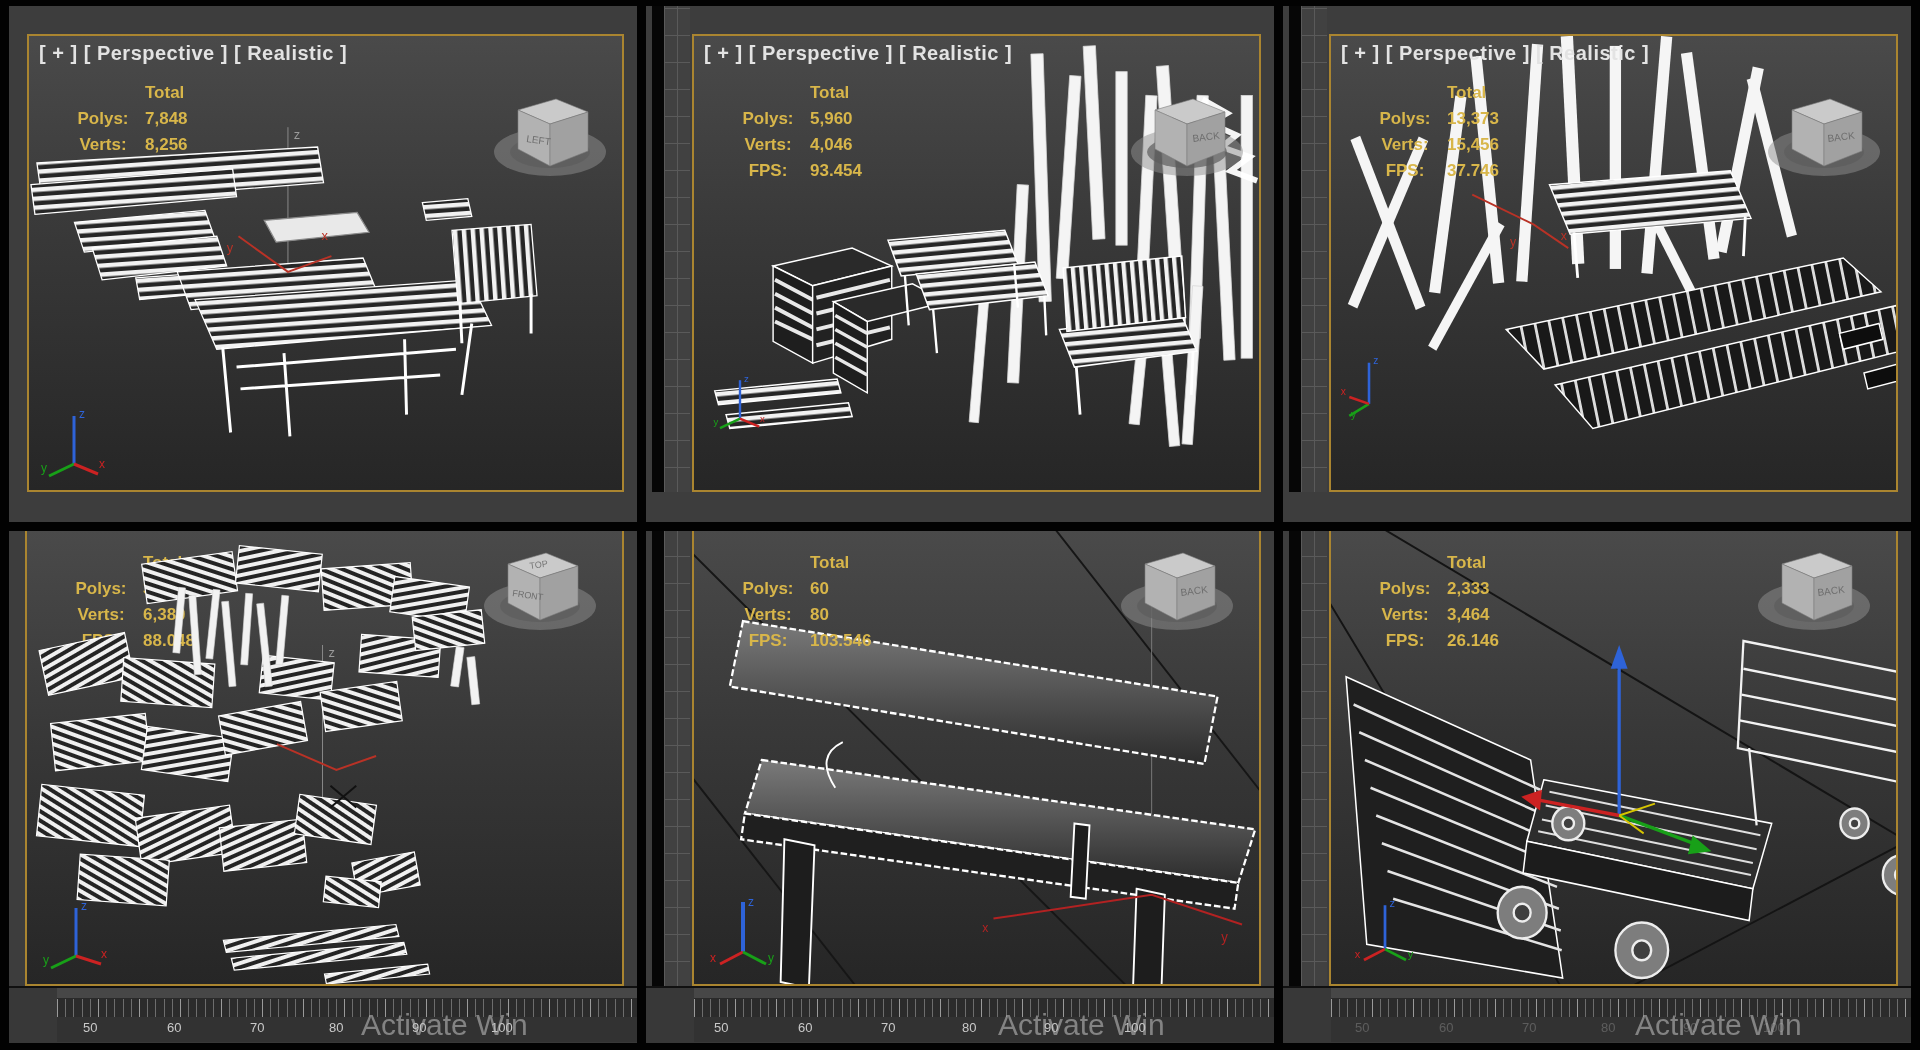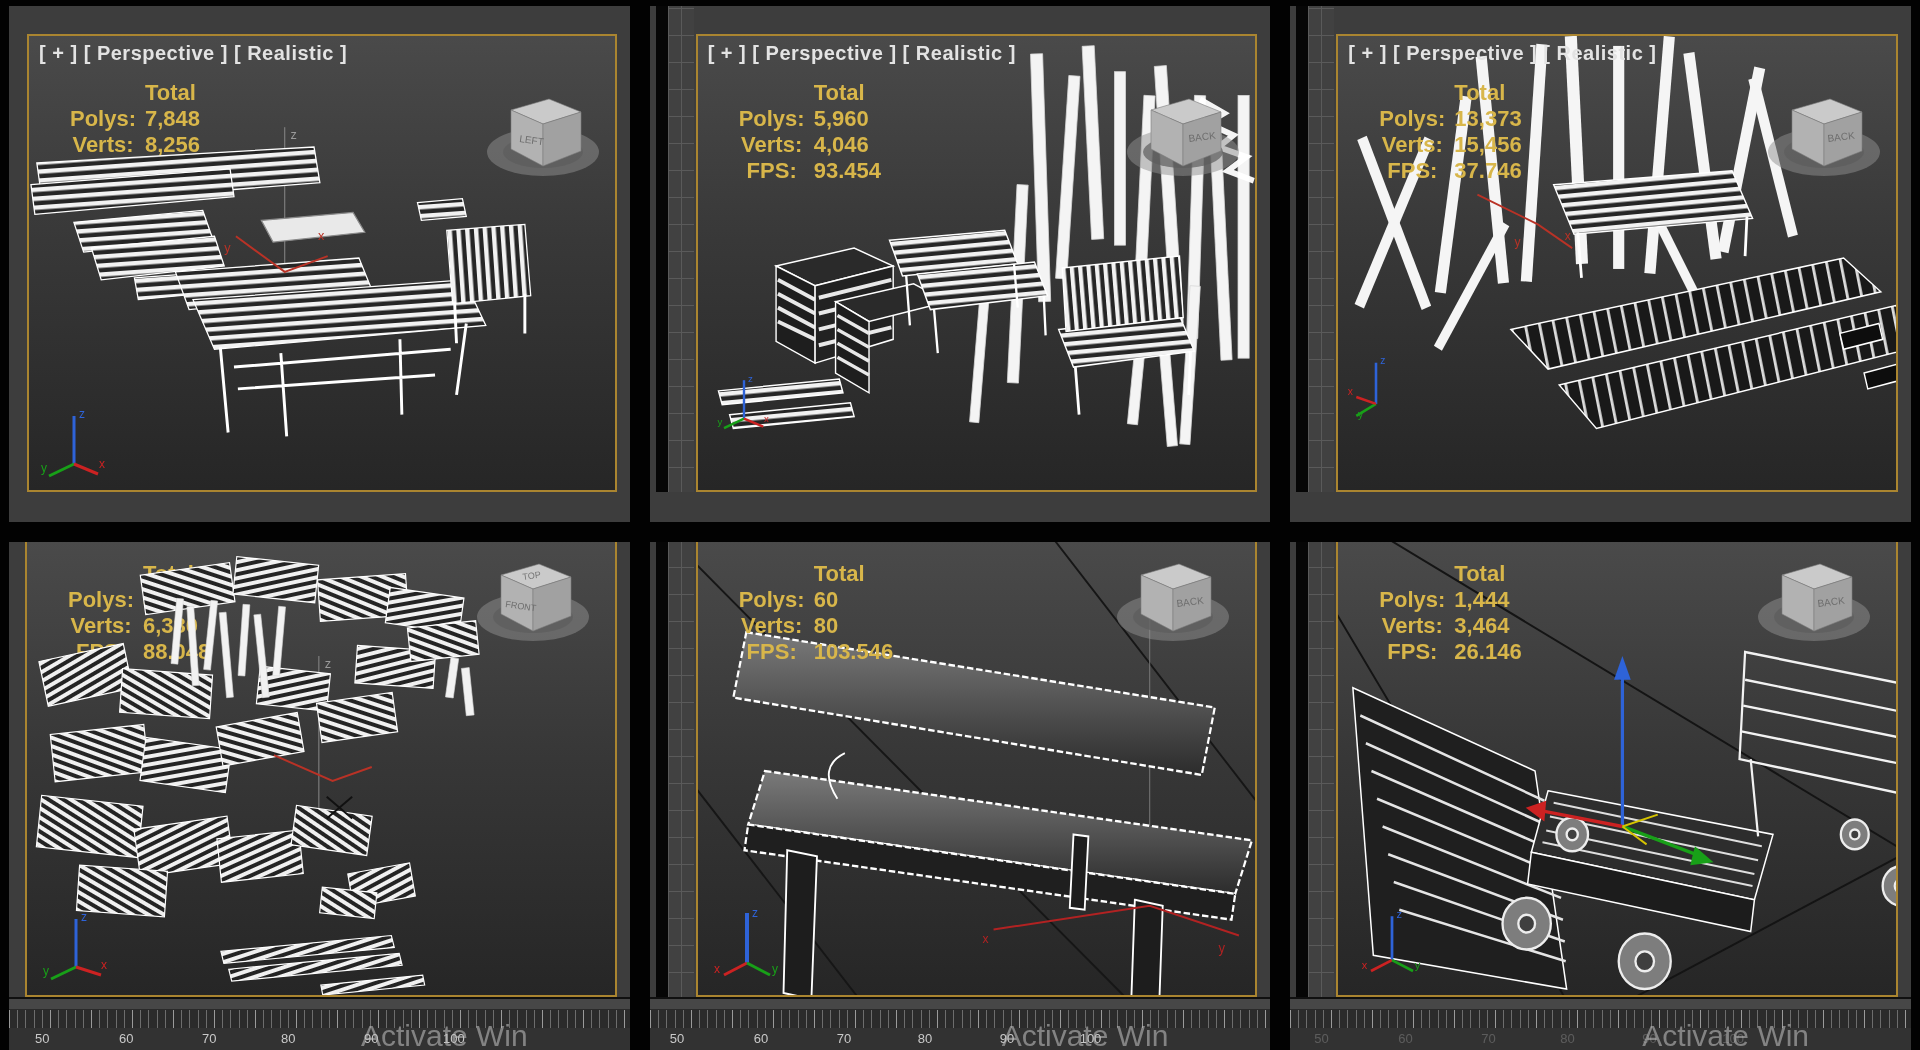--- a/index.html
+++ b/index.html
@@ -1,47 +1,47 @@
 <!DOCTYPE html>
 <html><head>
 <meta charset="utf-8">
 <style>
   html,body{margin:0;padding:0;background:#000;}
   *{box-sizing:border-box;}
   body{font-family:"Liberation Sans","DejaVu Sans",sans-serif;}
   .grid{display:grid;grid-template-columns:repeat(3,1fr);grid-template-rows:516px 512px;
-        gap:20px;padding:6px 9px;background:#020202;width:1920px;height:1050px;}
+        gap:9px;padding:6px 9px;background:#020202;width:1920px;height:1050px;}
   .cell{position:relative;background:#3d3d3d;overflow:hidden;}
   
   .leftstrip{position:absolute;left:0;top:0;bottom:0;width:44px;background:#3d3d3d;}
   .leftstrip::before{content:"";position:absolute;left:6px;top:0;bottom:0;width:12px;background:#060606;}
   .leftstrip::after{content:"";position:absolute;left:18px;top:0;bottom:0;width:26px;background:
      repeating-linear-gradient(0deg,#5a5a5a 0 1px,transparent 1px 27px),
      repeating-linear-gradient(90deg,#5a5a5a 0 1px,transparent 1px 13px),#414141;}
   .vp{position:absolute;border:2px solid #aa8530;background:linear-gradient(180deg,#4a4a4a 0%,#383838 45%,#262626 100%);overflow:hidden;}
   .row1 .vp{top:28px;left:18px;right:13px;bottom:30px;}
   .row2 .vp{top:-3px;left:16px;right:13px;bottom:57px;}
   .cell.hasstrip .vp{left:46px;}
   .vplabel{position:absolute;top:6px;left:10px;z-index:5;color:#e3e3e3;font-size:20px;font-weight:600;letter-spacing:.5px;}
-  .stats{position:absolute;left:32px;width:240px;font-size:22px;font-weight:600;color:#d8b64a;line-height:26px;}
+  .stats{position:absolute;left:32px;width:240px;font-size:17px;font-weight:600;color:#d8b64a;line-height:26px;}
   .row1 .stats{top:44px;z-index:1;}
   .row2 .stats{top:20px;z-index:1;}
   .stats-over .stats{z-index:4;}
   .stats .hdr{margin-left:84px;}
   .srow{display:flex;}
   .srow .lb{width:84px;text-align:center;}
   .srow.fps{}
   .scene{position:absolute;inset:0;width:100%;height:100%;z-index:2;pointer-events:none;}
   .viewcube{position:absolute;z-index:3;}
   .row1 .viewcube{top:54px;right:12px;}
   .row2 .viewcube{top:14px;right:22px;}
   .tripod{position:absolute;z-index:3;}
   .bottomband{position:absolute;left:0;right:0;bottom:0;height:30px;background:#3d3d3d;z-index:4;}
   .frame-ind{position:absolute;left:437px;top:5px;color:#d9d9d9;font-size:15px;}
-  .ruler{position:absolute;left:0;right:0;bottom:0;height:57px;background:#383838;border-top:2px solid #101010;z-index:4;overflow:hidden;}
+  .ruler{position:absolute;left:0;right:0;bottom:0;height:57px;background:#383838;border-top:2px solid #101010;z-index:4;overflow:hidden;padding-left:48px;}
   .ruler .band{height:11px;background:#474747;border-bottom:1px solid #2a2a2a;}
   .ruler .ticks{height:18px;background:
      repeating-linear-gradient(90deg,#9a9a9a 0 1px,transparent 1px 41px),
      repeating-linear-gradient(90deg,#6d6d6d 0 1px,transparent 1px 8.2px),#2b2b2b;}
   .ruler .nums{position:relative;height:25px;background:#323232;}
   .ruler .nums span{position:absolute;top:3px;font-size:13px;color:#c9c9c9;}
   .ruler.dimnums .nums span{opacity:.28;}
   .watermark{position:absolute;left:352px;bottom:1px;font-size:30px;color:rgba(190,190,190,.58);white-space:nowrap;z-index:5;}
   text{font-family:"Liberation Sans","DejaVu Sans",sans-serif;}
 </style>
@@ -469,21 +469,21 @@
     </div>
   </div>
 
   <div class="cell row2 hasstrip stats-over">
     <div class="leftstrip"></div>
     <div class="vp">
       <div class="stats">
         <div class="hdr">Total</div>
         <div class="srow">
             <span class="lb">Polys:</span>
-            <span>1,444</span>
+            <span>2,333</span>
           </div>
         <div class="srow">
             <span class="lb">Verts:</span>
             <span>3,464</span>
           </div>
         <div class="srow fps">
             <span class="lb">FPS:</span>
             <span>26.146</span>
           </div>
       </div>

